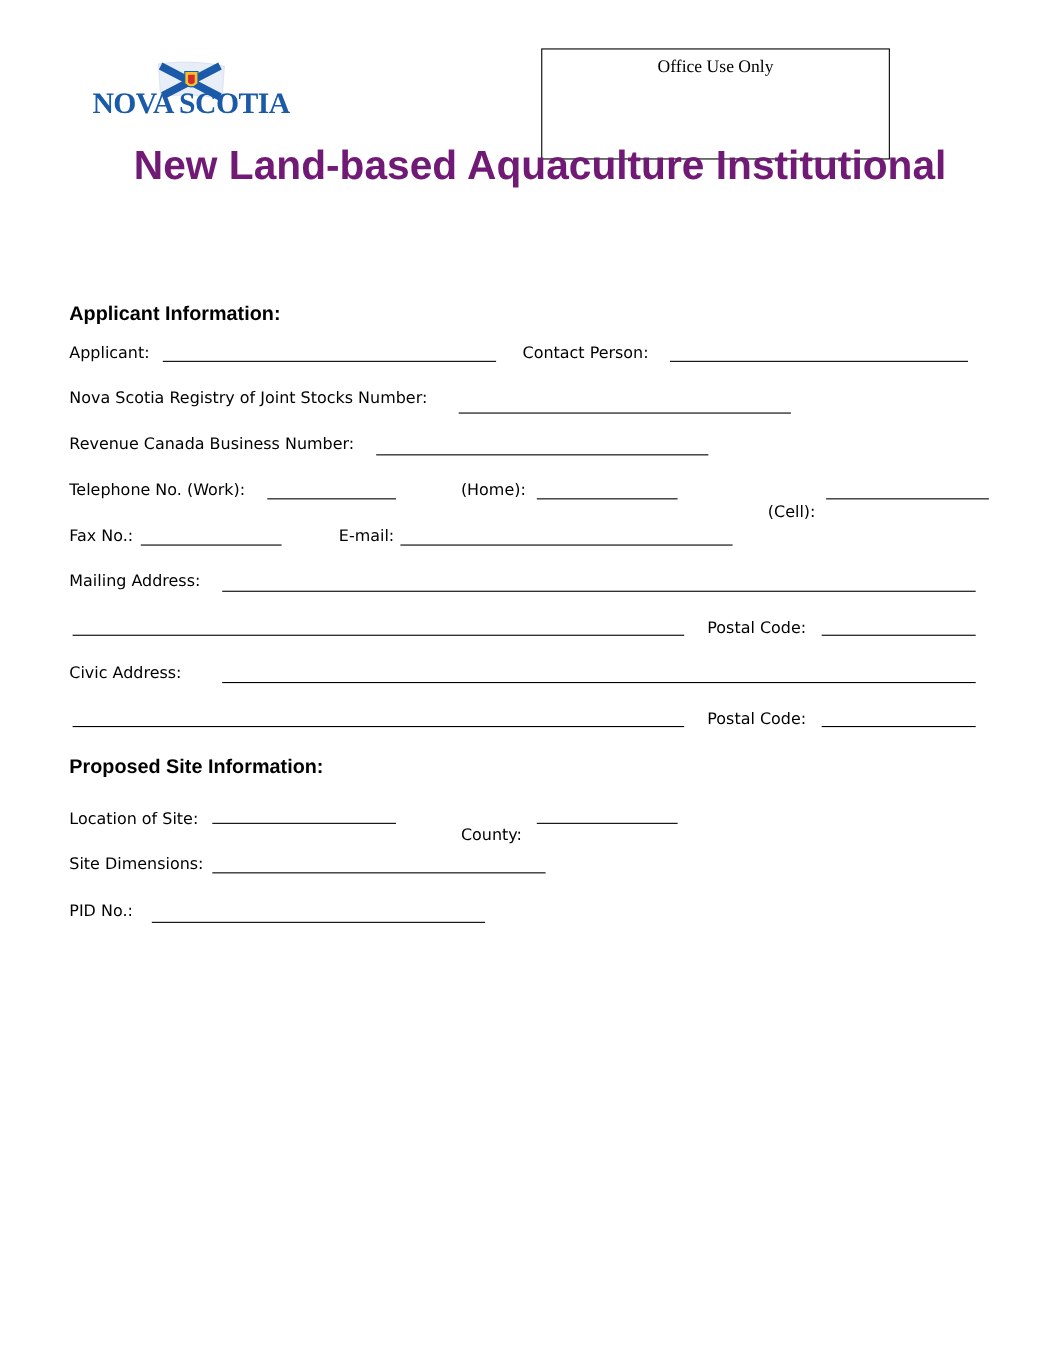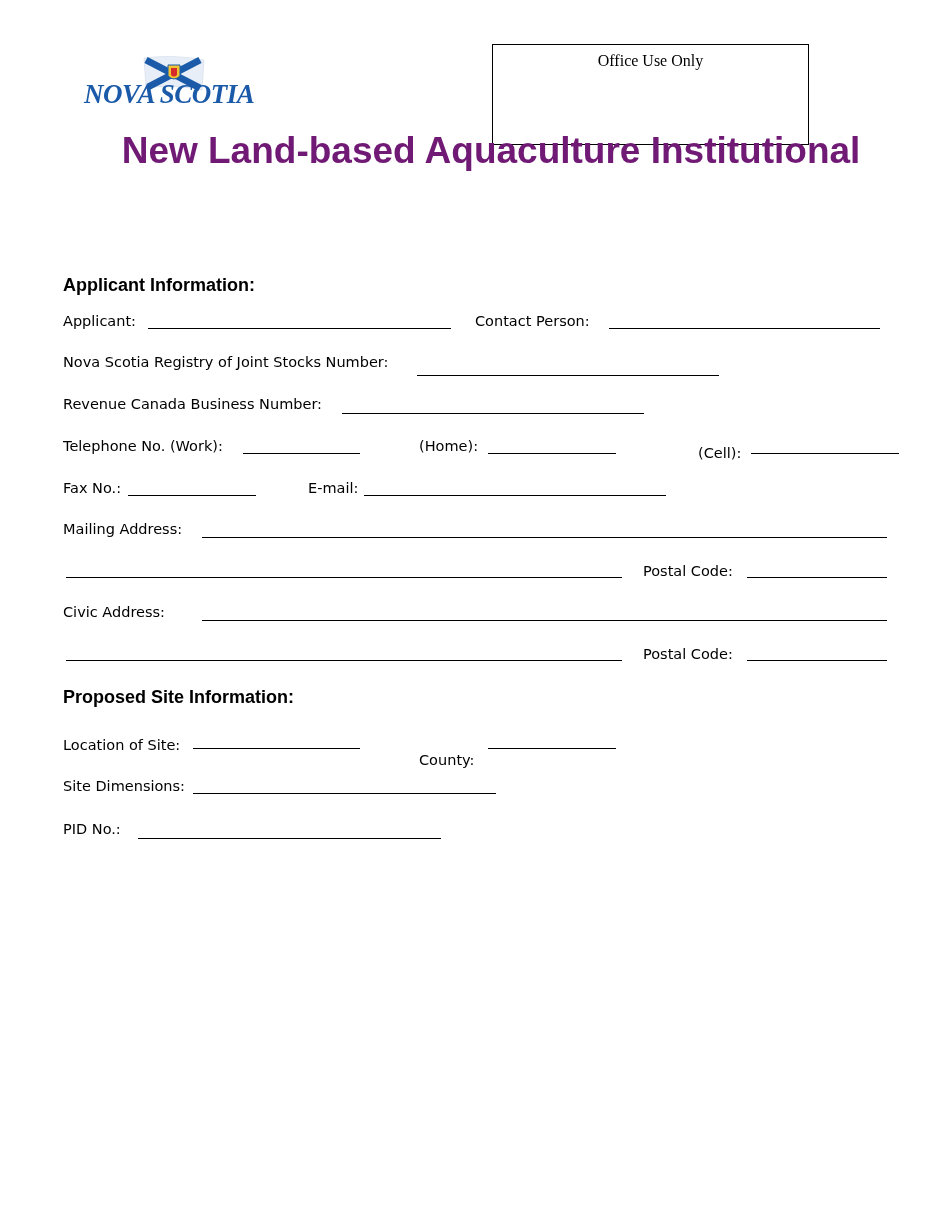--- a/index.html
+++ b/index.html
@@ -1,19 +1,19 @@
 <!DOCTYPE html>
 <html><head>
 <meta charset="utf-8">
 <style>
   html, body { margin: 0; padding: 0; background: #ffffff; }
   body { width: 950px; height: 1230px; position: relative; overflow: hidden;
          font-family: "Liberation Sans", "DejaVu Sans", sans-serif; color: #000; }
   .abs { position: absolute; }
-  .logo { left: 82px; top: 52px; width: 190px; height: 62px; font-style: italic; }
+  .logo { left: 82px; top: 52px; width: 190px; height: 62px; }
   .logo-text { position: absolute; left: 2px; top: 27px; font-family: "Liberation Serif", serif;
                font-weight: bold; font-size: 27px; color: #1a5aa8; letter-spacing: -0.5px; white-space: nowrap; }
   .office-box { left: 492px; top: 44px; width: 317px; height: 101px; border: 1.5px solid #000; box-sizing: border-box; }
   .office-label { position: absolute; top: 7px; left: 0; right: 0; text-align: center;
                   font-family: "Liberation Serif", serif; font-size: 16px; }
   .title { left: 60px; width: 862px; top: 126px; text-align: center; font-weight: bold;
            font-size: 37px; line-height: 49px; color: #701a75; }
   .section { left: 63px; font-weight: bold; font-size: 18px; font-family: "Liberation Sans", sans-serif; }
   .lbl { font-size: 15.5px; font-family: "DejaVu Sans", sans-serif; font-size: 14.5px; white-space: nowrap; }
   .line { height: 0; border-bottom: 1.2px solid #000; }
@@ -50,21 +50,21 @@
 <div class="abs lbl" style="left:63px;top:354px;">Nova Scotia Registry of Joint Stocks Number:</div>
 <div class="abs line" style="left:417px;top:375px;width:302px;"></div>
 
 <div class="abs lbl" style="left:63px;top:396px;">Revenue Canada Business Number:</div>
 <div class="abs line" style="left:342px;top:413px;width:302px;"></div>
 
 <div class="abs lbl" style="left:63px;top:438px;">Telephone No. (Work):</div>
 <div class="abs line" style="left:243px;top:453px;width:117px;"></div>
 <div class="abs lbl" style="left:419px;top:438px;">(Home):</div>
 <div class="abs line" style="left:488px;top:453px;width:128px;"></div>
-<div class="abs lbl" style="left:698px;top:445px;">(Cell):</div>
+<div class="abs lbl" style="left:698px;top:458px;">(Cell):</div>
 <div class="abs line" style="left:751px;top:453px;width:148px;"></div>
 
 <div class="abs lbl" style="left:63px;top:480px;">Fax No.:</div>
 <div class="abs line" style="left:128px;top:495px;width:128px;"></div>
 <div class="abs lbl" style="left:308px;top:480px;">E-mail:</div>
 <div class="abs line" style="left:364px;top:495px;width:302px;"></div>
 
 <div class="abs lbl" style="left:63px;top:521px;">Mailing Address:</div>
 <div class="abs line" style="left:202px;top:537px;width:685px;"></div>
 <div class="abs line" style="left:66px;top:577px;width:556px;"></div>

